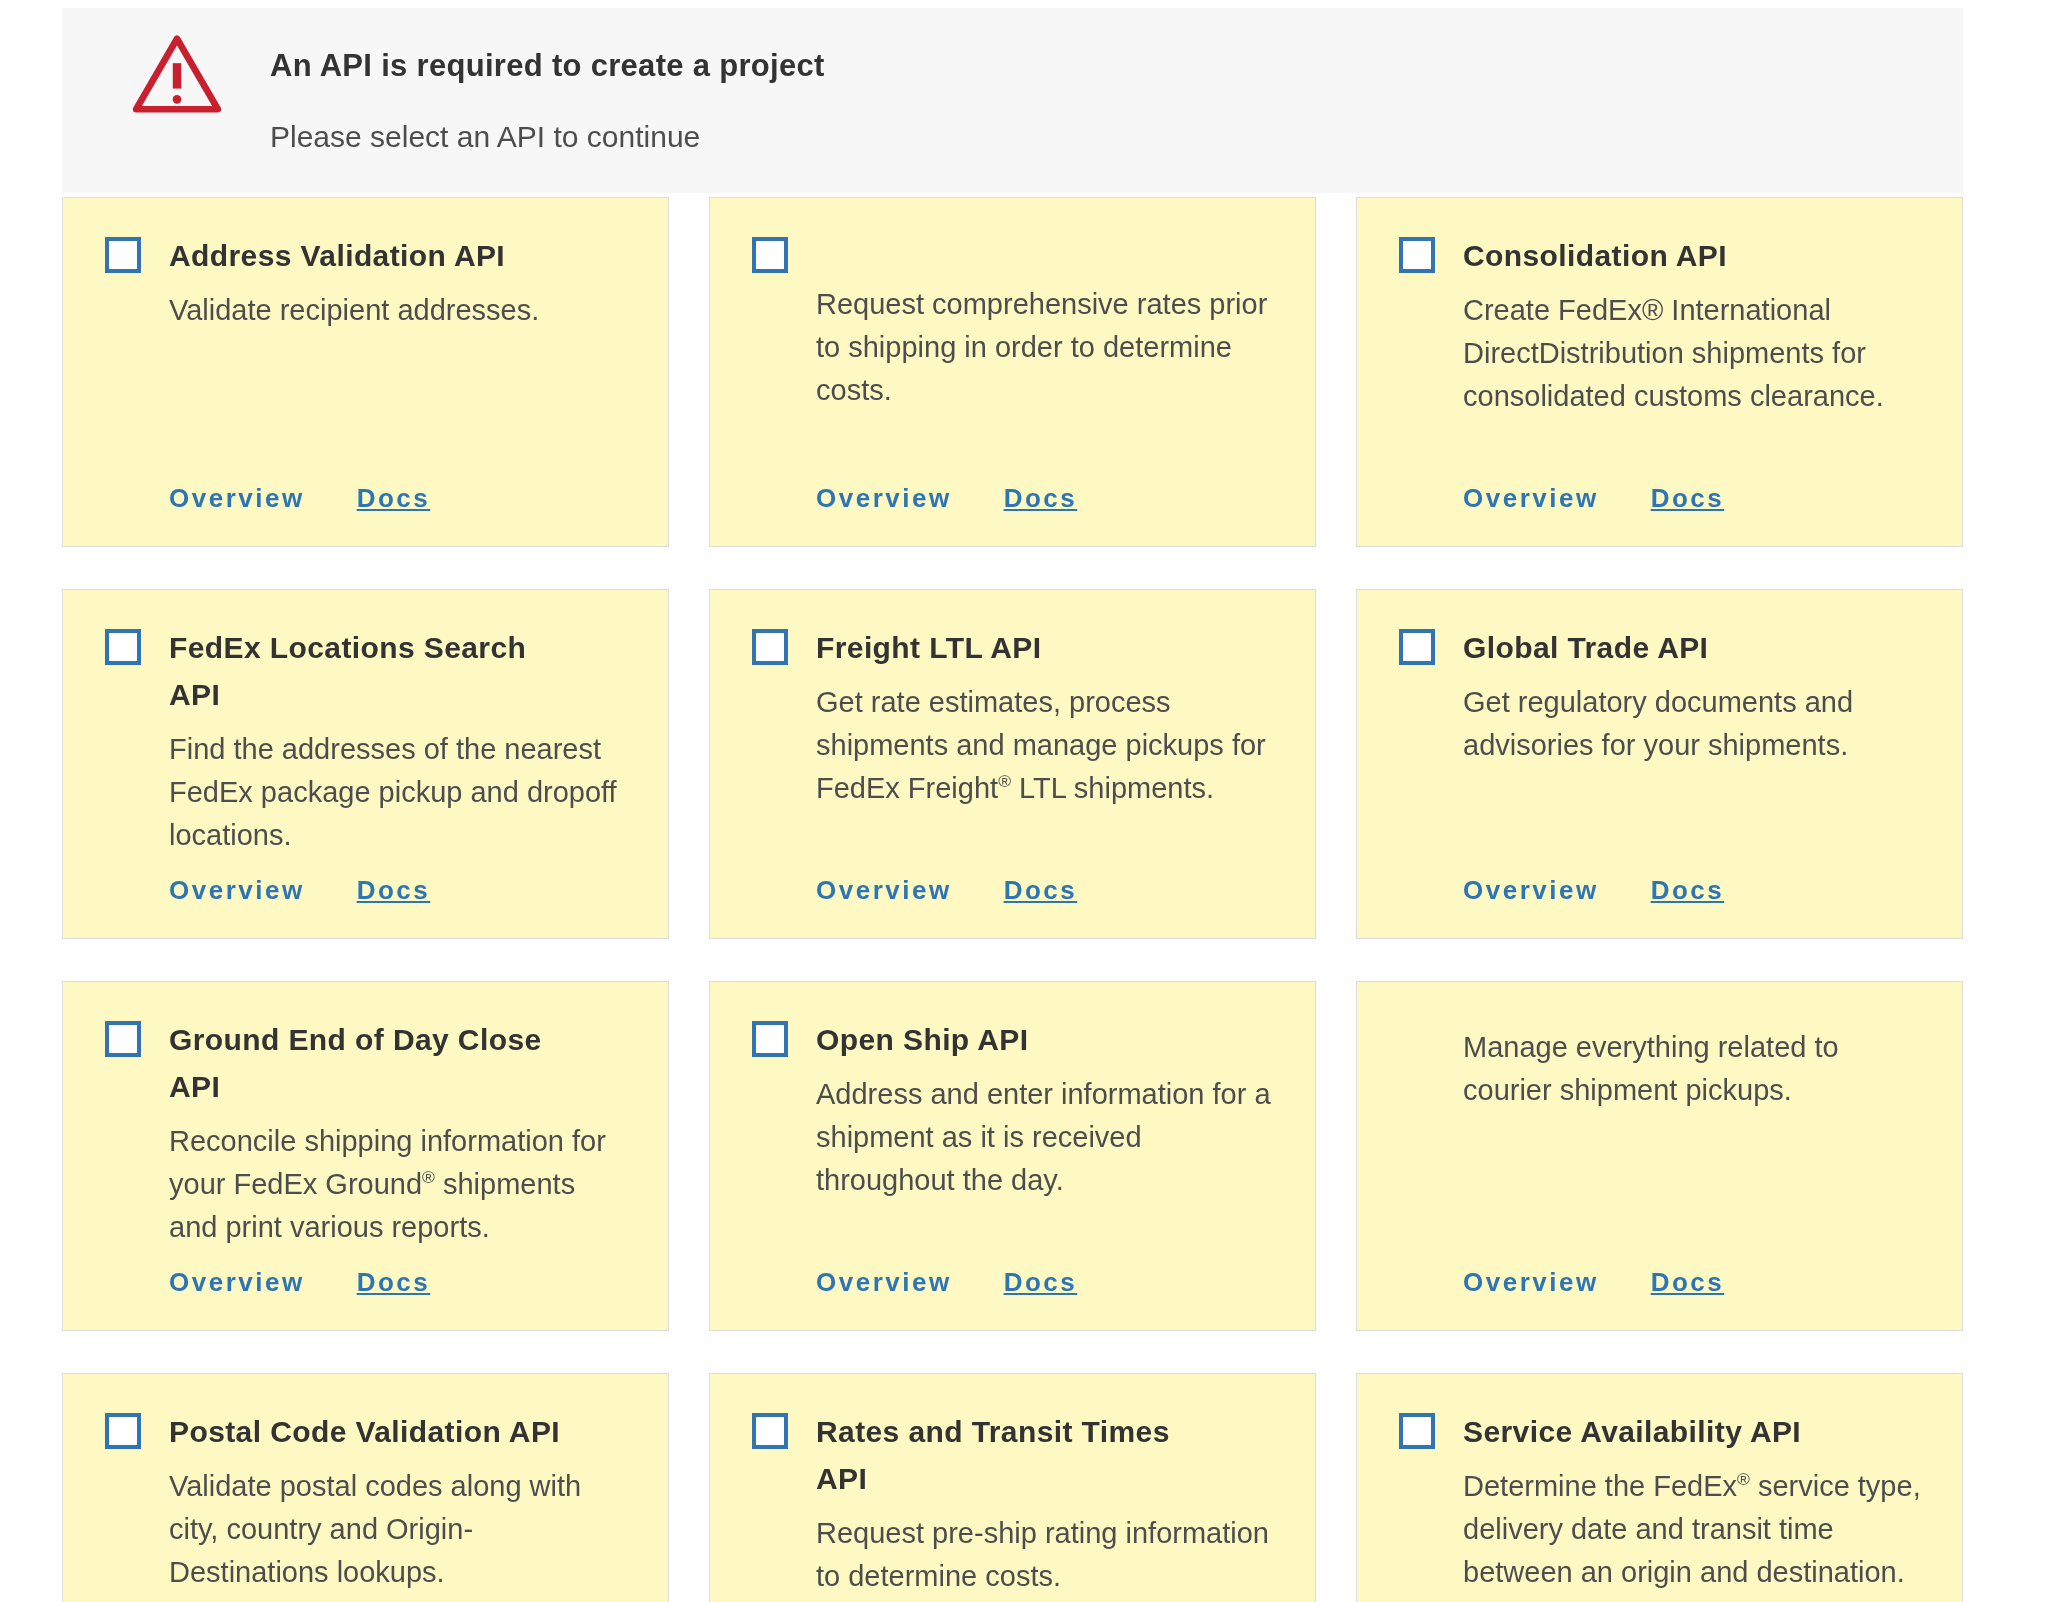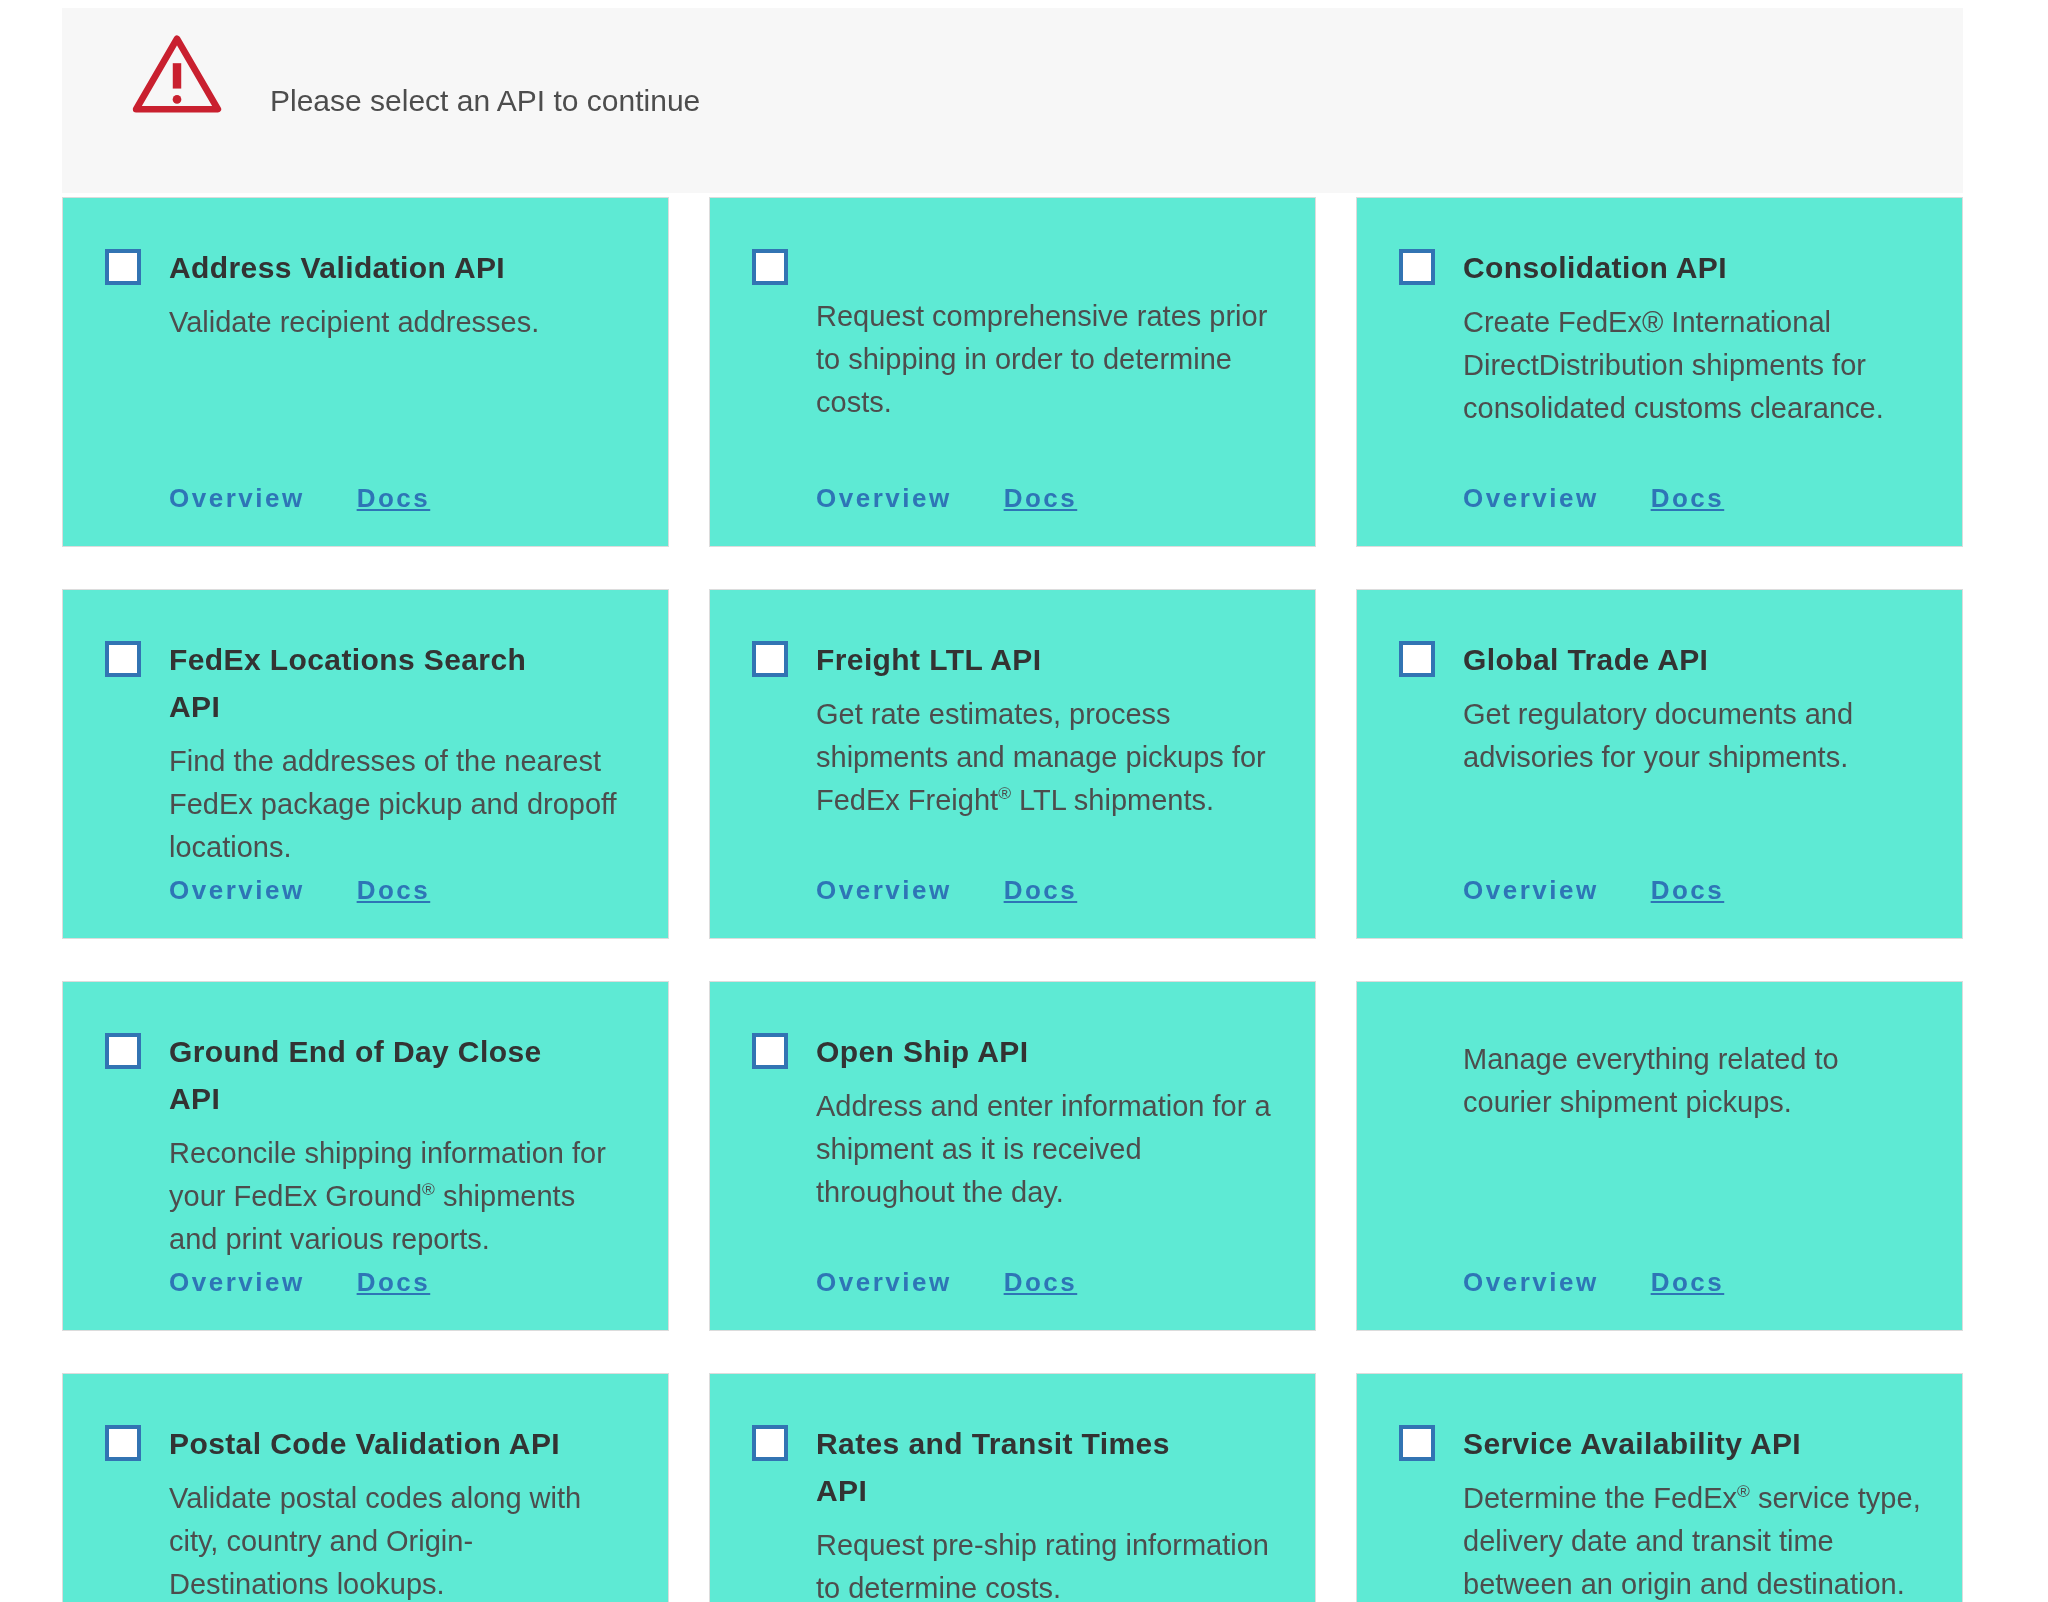--- a/index.html
+++ b/index.html
@@ -19,22 +19,22 @@
   
   .banner{background:var(--banner-bg);height:185px;display:flex;align-items:flex-start;
     padding:24px 0 0 68px;margin-bottom:4px;}
   .banner-icon{flex:0 0 auto;margin-right:46px;}
   .banner-text{padding-top:16px;}
   .banner-title{font-size:31px;font-weight:bold;color:var(--title-color);letter-spacing:.3px;}
   .banner-subtitle{font-size:30px;color:var(--desc-color);margin-top:36px;}
 
   
   .grid{display:grid;grid-template-columns:repeat(3,1fr);gap:42px 40px;}
-  .card{background:#5eead4;border:1px solid var(--card-border);min-height:350px;
-    padding:46px 40px 26px 42px;display:flex;flex-direction:column;}
+  .card{background:#fef9c3;border:1px solid var(--card-border);min-height:350px;
+    padding:34px 40px 26px 42px;display:flex;flex-direction:column;}
   .card-head{display:flex;align-items:flex-start;}
   .checkbox{flex:0 0 auto;width:36px;height:36px;background:#fff;
     border:4px solid var(--checkbox-blue);margin-top:5px;cursor:pointer;}
   .card-title{margin-left:28px;font-size:30px;line-height:47px;font-weight:bold;
     color:var(--title-color);letter-spacing:.4px;max-width:398px;}
   .card-desc{margin:10px 0 0 64px;font-size:29px;line-height:43px;color:var(--desc-color);}
   .card-desc sup{font-size:.6em;vertical-align:super;line-height:0;}
   .card-links{margin:28px 0 6px 64px;margin-top:auto;display:flex;align-items:baseline;}
   .card-link{font-size:26px;font-weight:bold;letter-spacing:2.5px;color:var(--link-blue);
     text-decoration:none;cursor:pointer;}
@@ -45,20 +45,21 @@
 
 <div class="page">
 
   <div class="banner">
     <svg class="banner-icon" width="94" height="84" viewBox="0 0 100 89" aria-hidden="true">
       <path d="M50 7 L93.5 82 L6.5 82 Z" fill="none" stroke="var(--alert-red)" stroke-width="7" stroke-linejoin="round"></path>
       <line x1="50" y1="33" x2="50" y2="60" stroke="var(--alert-red)" stroke-width="9"></line>
       <circle cx="50" cy="71.5" r="4.6" fill="var(--alert-red)"></circle>
     </svg>
     <div class="banner-text">
+      <div class="banner-title">An API is required to create a project</div>
       <div class="banner-subtitle">Please select an API to continue</div>
     </div>
   </div>
 
   <div class="grid" id="grid">
   <div class="card">
     <div class="card-head">
       <span class="checkbox" role="checkbox" aria-checked="false"></span>
       <h3 class="card-title">Address Validation API</h3>
     </div>

